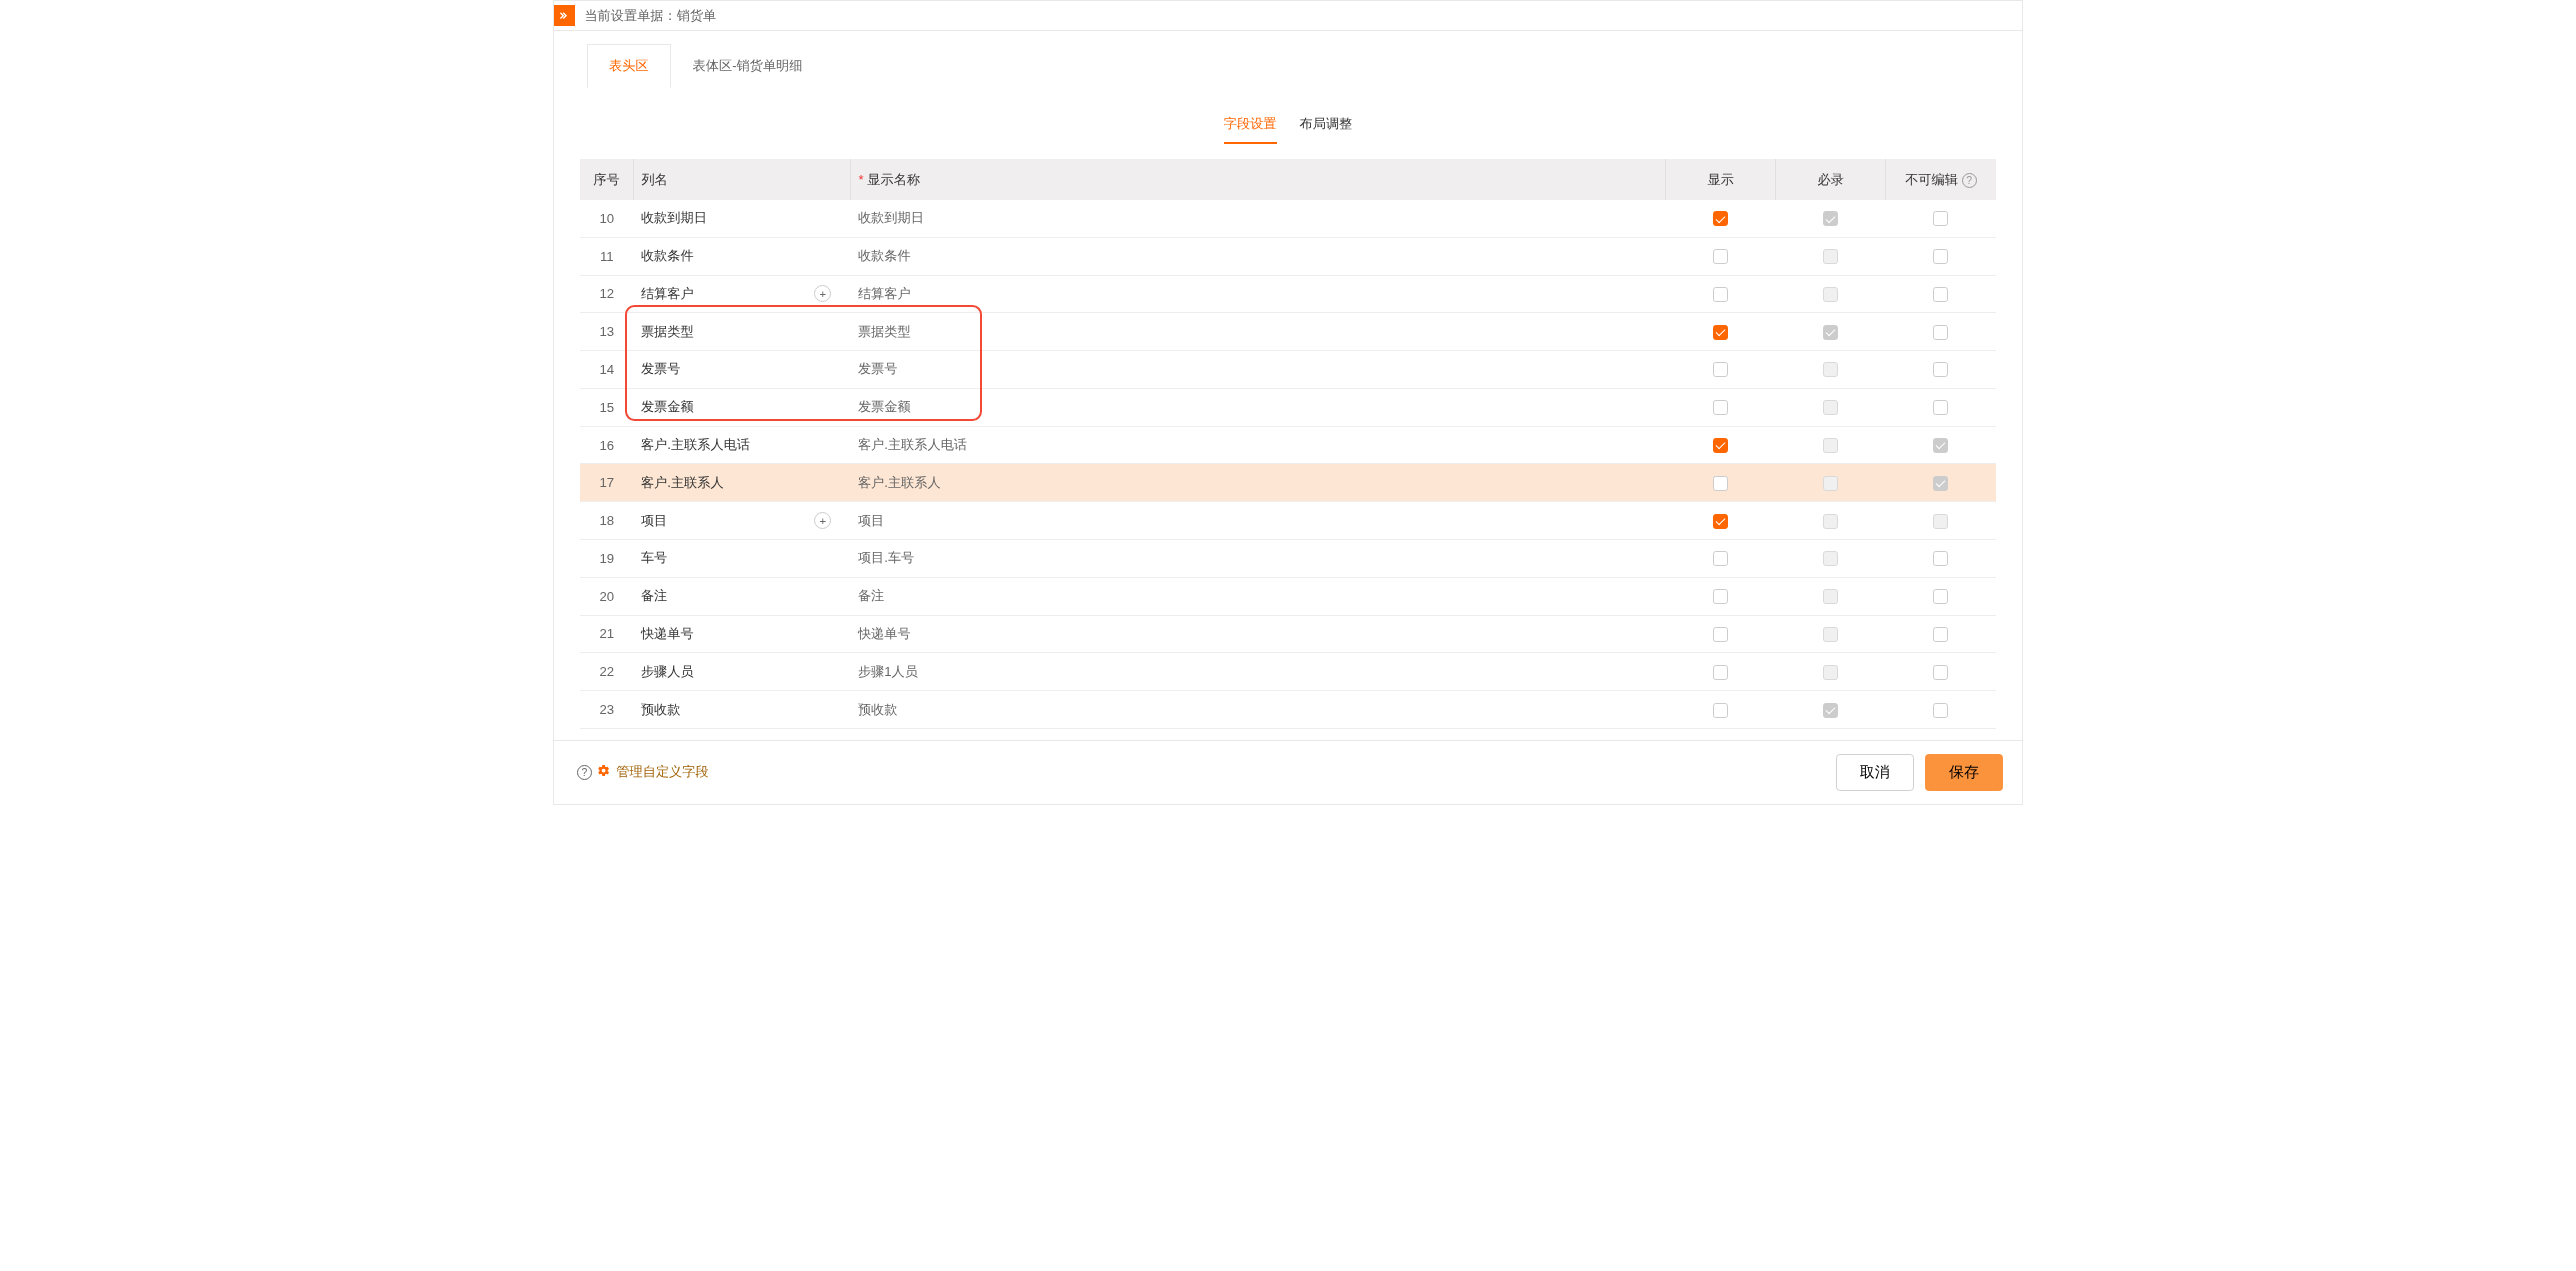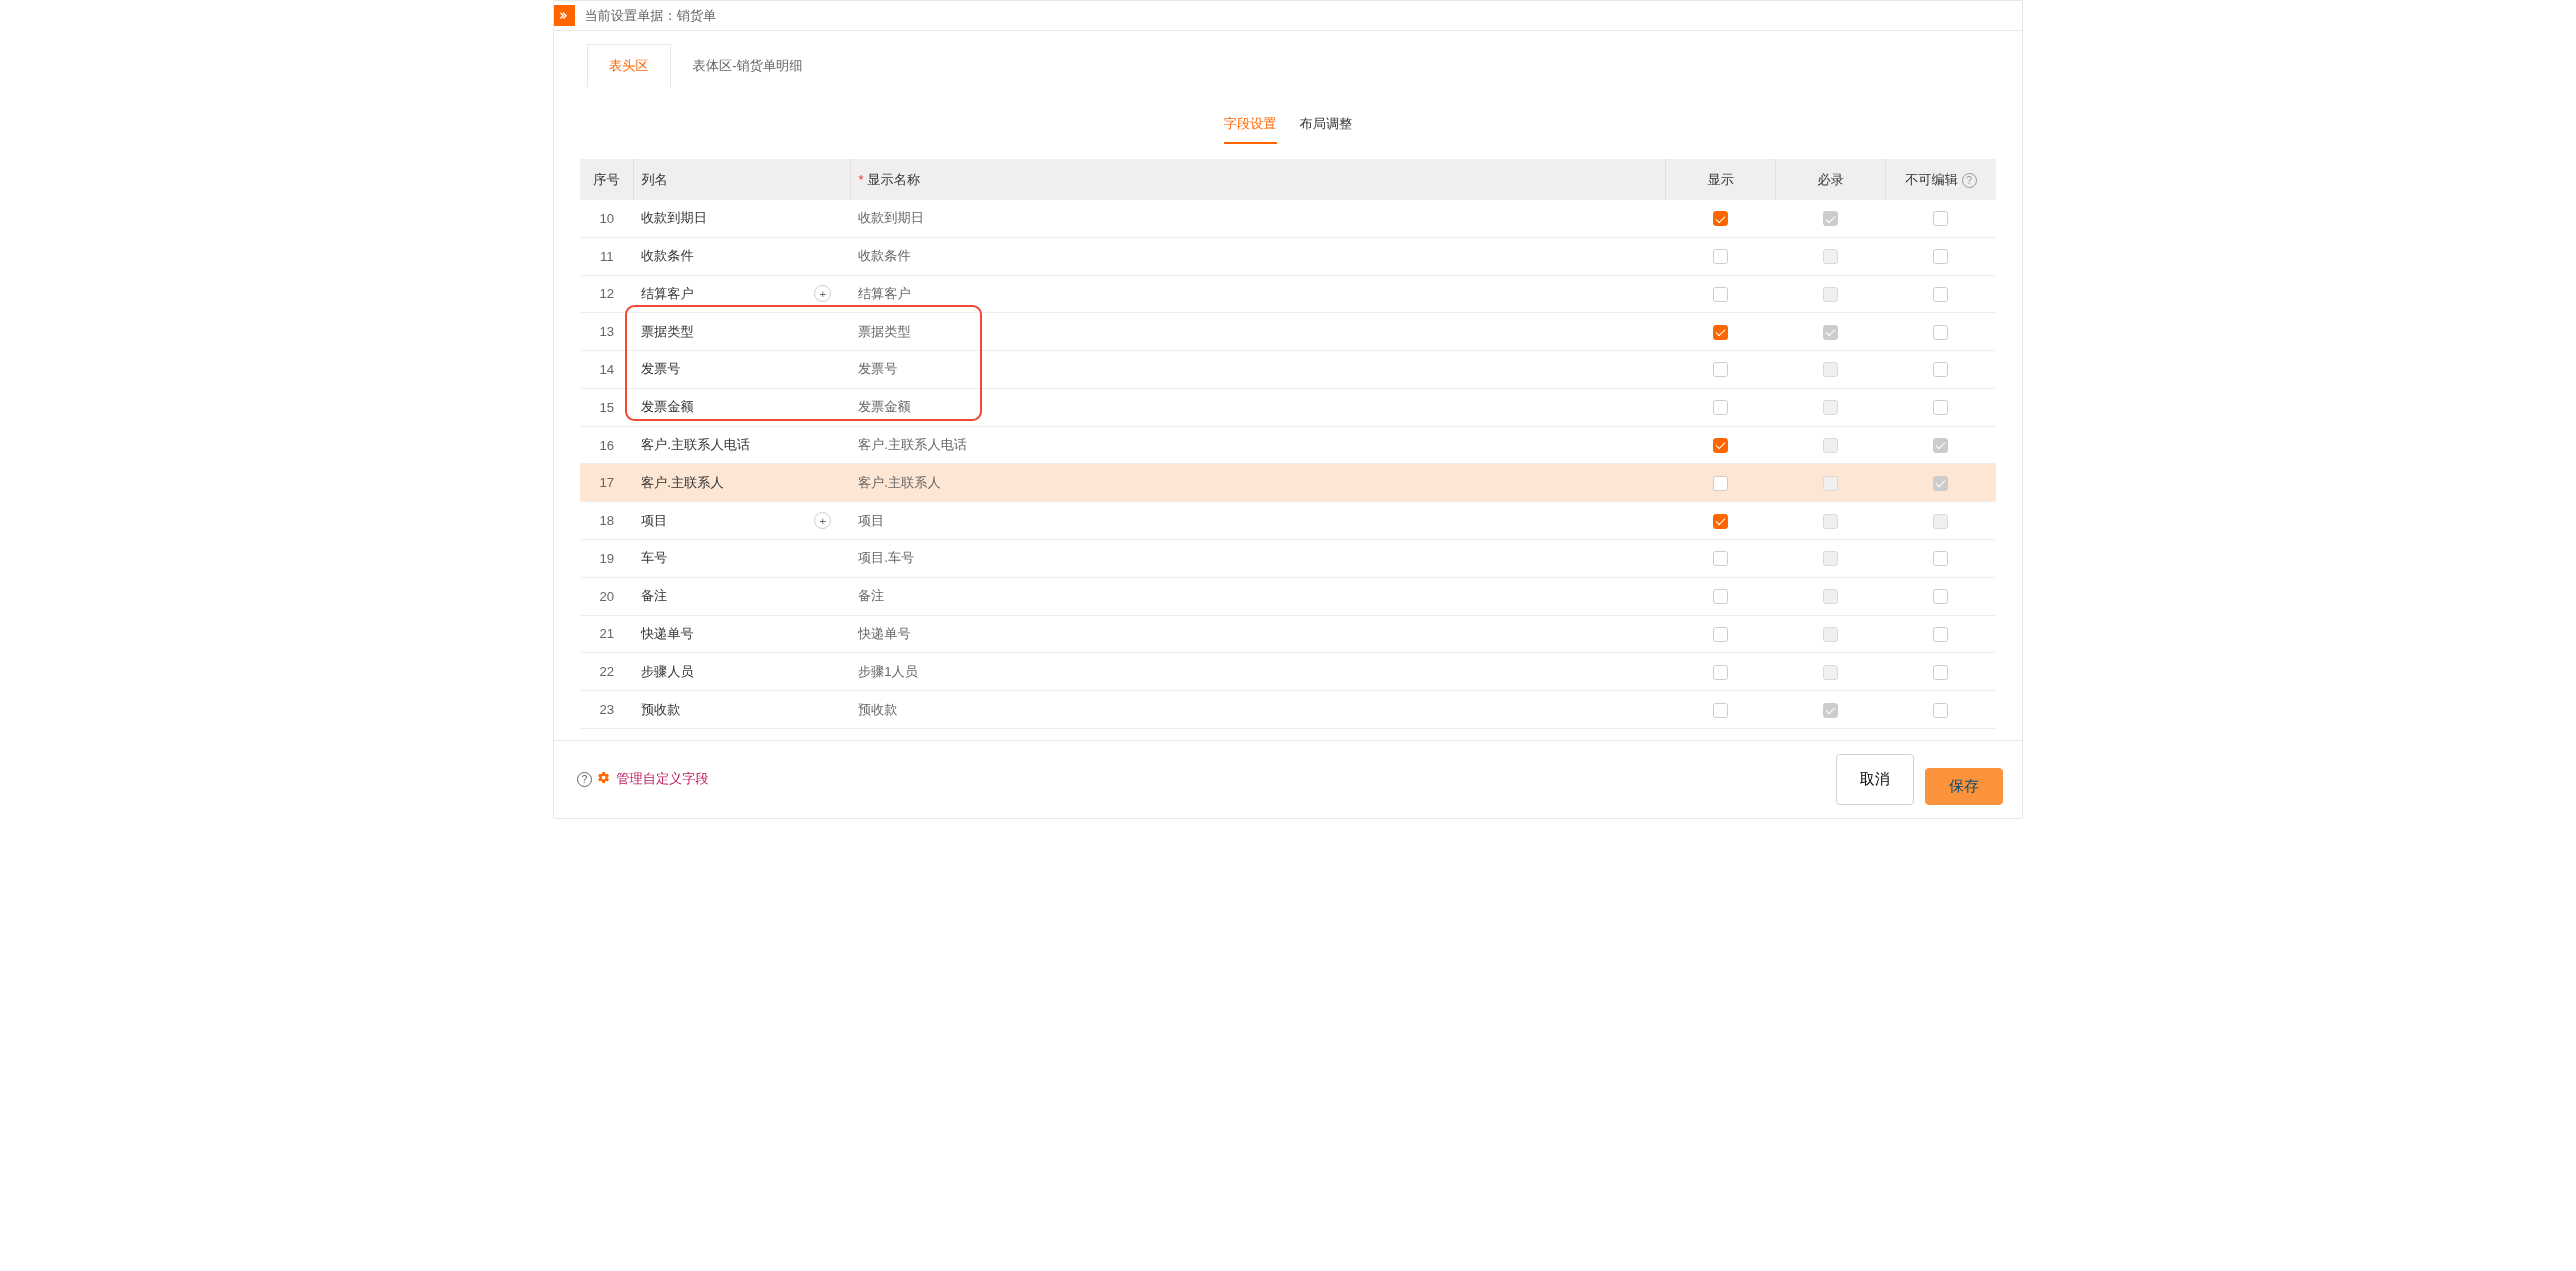--- a/index.html
+++ b/index.html
@@ -219,40 +219,39 @@
     }
     .footer-left .help-icon {
       border-color: #666;
       color: #666;
     }
     .gear-icon {
       color: #f60;
       font-size: 13.2px;
     }
     .footer-link {
-      color: #be185d;
+      color: #a16207;
       cursor: pointer;
     }
     .footer-right {
       display: flex;
       gap: 11.3px;
     }
     .btn {
       padding: 7.6px 23px;
       border-radius: 3.8px;
       cursor: pointer;
       font-size: 15px;
       border: 0.9px solid #d0d0d0;
       background: #fff;
     }
     .btn-primary {
       background: #fb923c;
       border-color: #fb923c;
-      color: #0c4a6e;
-      margin-top: 14px;
+      color: #000000;
     }
     .red-box {
       position: absolute;
       border: 2.8px solid #f24834;
       border-radius: 9.4px;
       pointer-events: none;
     }
   </style>
 </head>
 <body>

